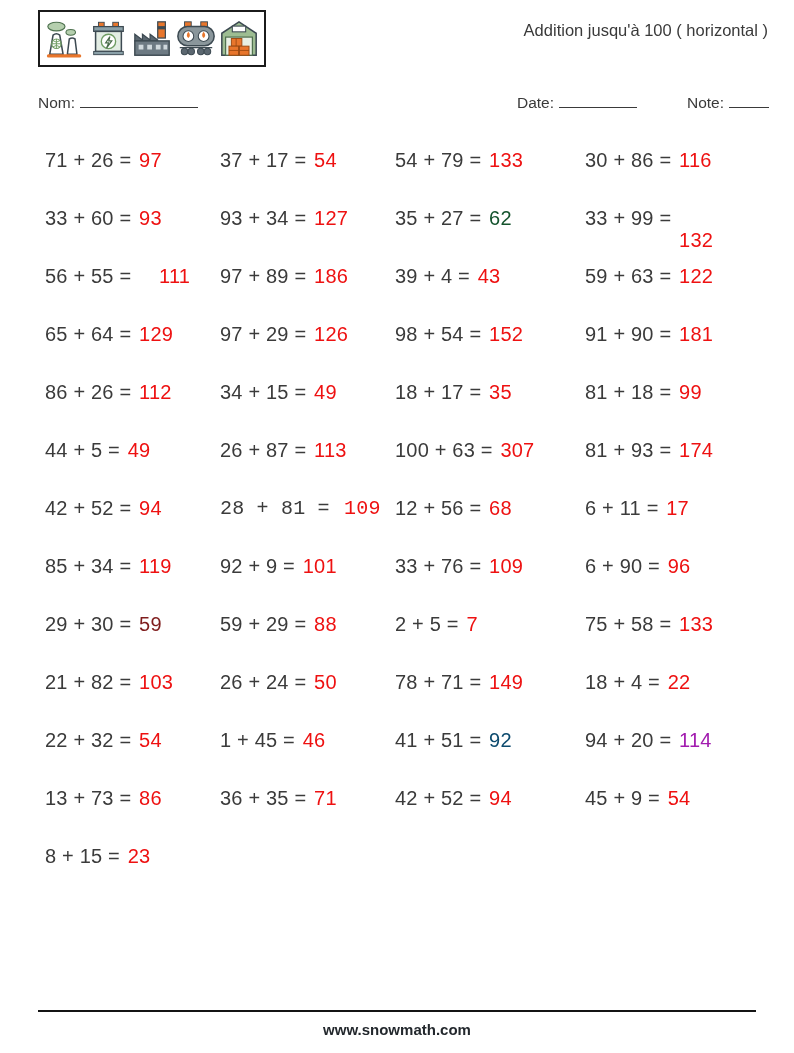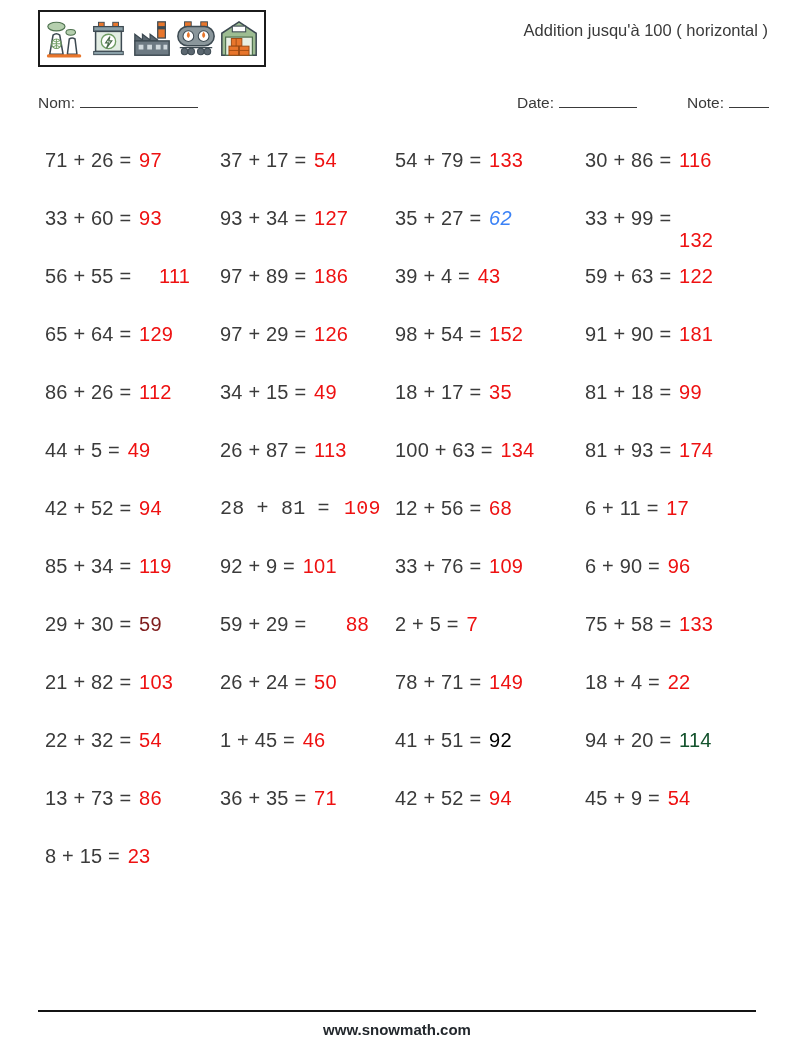--- a/index.html
+++ b/index.html
@@ -104,58 +104,58 @@
     <span>Note:</span><span class="blank note"></span>
   </div>
 
   <div class="grid">
       <div class="cell" style="color: rgb(59, 59, 59);"><span>71 + 26 = </span><span class="ans" style="color: rgb(238, 17, 17);">97</span></div>
       <div class="cell" style="color: rgb(59, 59, 59);"><span>37 + 17 = </span><span class="ans" style="color: rgb(238, 17, 17);">54</span></div>
       <div class="cell" style="color: rgb(59, 59, 59);"><span>54 + 79 = </span><span class="ans" style="color: rgb(238, 17, 17);">133</span></div>
       <div class="cell" style="color: rgb(59, 59, 59);"><span>30 + 86 = </span><span class="ans" style="color: rgb(238, 17, 17);">116</span></div>
       <div class="cell" style="color: rgb(59, 59, 59);"><span>33 + 60 = </span><span class="ans" style="color: rgb(238, 17, 17);">93</span></div>
       <div class="cell" style="color: rgb(59, 59, 59);"><span>93 + 34 = </span><span class="ans" style="color: rgb(238, 17, 17);">127</span></div>
-      <div class="cell" style="color: rgb(59, 59, 59);"><span>35 + 27 = </span><span class="ans" style="color: #3b82f6; font-style: italic;">62</span></div>
+      <div class="cell" style="color: rgb(59, 59, 59);"><span>35 + 27 = </span><span class="ans" style="color: #14532d;">62</span></div>
       <div class="cell" style="color: rgb(59, 59, 59);"><span>33 + 99 = </span><span class="ans" style="color: rgb(238, 17, 17); margin-top: 45px;">132</span></div>
       <div class="cell" style="color: rgb(59, 59, 59);"><span>56 + 55 = </span><span class="ans" style="color: rgb(238, 17, 17); margin-left: 22px;">111</span></div>
       <div class="cell" style="color: rgb(59, 59, 59);"><span>97 + 89 = </span><span class="ans" style="color: rgb(238, 17, 17);">186</span></div>
       <div class="cell" style="color: rgb(59, 59, 59);"><span>39 + 4 = </span><span class="ans" style="color: rgb(238, 17, 17);">43</span></div>
       <div class="cell" style="color: rgb(59, 59, 59);"><span>59 + 63 = </span><span class="ans" style="color: rgb(238, 17, 17);">122</span></div>
       <div class="cell" style="color: rgb(59, 59, 59);"><span>65 + 64 = </span><span class="ans" style="color: rgb(238, 17, 17);">129</span></div>
       <div class="cell" style="color: rgb(59, 59, 59);"><span>97 + 29 = </span><span class="ans" style="color: rgb(238, 17, 17);">126</span></div>
       <div class="cell" style="color: rgb(59, 59, 59);"><span>98 + 54 = </span><span class="ans" style="color: rgb(238, 17, 17);">152</span></div>
       <div class="cell" style="color: rgb(59, 59, 59);"><span>91 + 90 = </span><span class="ans" style="color: rgb(238, 17, 17);">181</span></div>
       <div class="cell" style="color: rgb(59, 59, 59);"><span>86 + 26 = </span><span class="ans" style="color: rgb(238, 17, 17);">112</span></div>
       <div class="cell" style="color: rgb(59, 59, 59);"><span>34 + 15 = </span><span class="ans" style="color: rgb(238, 17, 17);">49</span></div>
       <div class="cell" style="color: rgb(59, 59, 59);"><span>18 + 17 = </span><span class="ans" style="color: rgb(238, 17, 17);">35</span></div>
       <div class="cell" style="color: rgb(59, 59, 59);"><span>81 + 18 = </span><span class="ans" style="color: rgb(238, 17, 17);">99</span></div>
       <div class="cell" style="color: rgb(59, 59, 59);"><span>44 + 5 = </span><span class="ans" style="color: rgb(238, 17, 17);">49</span></div>
       <div class="cell" style="color: rgb(59, 59, 59);"><span>26 + 87 = </span><span class="ans" style="color: rgb(238, 17, 17);">113</span></div>
-      <div class="cell" style="color: rgb(59, 59, 59);"><span>100 + 63 = </span><span class="ans" style="color: rgb(238, 17, 17);">134</span></div>
+      <div class="cell" style="color: rgb(59, 59, 59);"><span>100 + 63 = </span><span class="ans" style="color: rgb(238, 17, 17);">307</span></div>
       <div class="cell" style="color: rgb(59, 59, 59);"><span>81 + 93 = </span><span class="ans" style="color: rgb(238, 17, 17);">174</span></div>
       <div class="cell" style="color: rgb(59, 59, 59);"><span>42 + 52 = </span><span class="ans" style="color: rgb(238, 17, 17);">94</span></div>
       <div class="cell" style="color: rgb(59, 59, 59); font-family: Liberation Mono, monospace;"><span>28 + 81 = </span><span class="ans" style="color: rgb(238, 17, 17);">109</span></div>
       <div class="cell" style="color: rgb(59, 59, 59);"><span>12 + 56 = </span><span class="ans" style="color: rgb(238, 17, 17);">68</span></div>
       <div class="cell" style="color: rgb(59, 59, 59);"><span>6 + 11 = </span><span class="ans" style="color: rgb(238, 17, 17);">17</span></div>
       <div class="cell" style="color: rgb(59, 59, 59);"><span>85 + 34 = </span><span class="ans" style="color: rgb(238, 17, 17);">119</span></div>
       <div class="cell" style="color: rgb(59, 59, 59);"><span>92 + 9 = </span><span class="ans" style="color: rgb(238, 17, 17);">101</span></div>
       <div class="cell" style="color: rgb(59, 59, 59);"><span>33 + 76 = </span><span class="ans" style="color: rgb(238, 17, 17);">109</span></div>
       <div class="cell" style="color: rgb(59, 59, 59);"><span>6 + 90 = </span><span class="ans" style="color: rgb(238, 17, 17);">96</span></div>
       <div class="cell" style="color: rgb(59, 59, 59);"><span>29 + 30 = </span><span class="ans" style="color: #7f1d1d;">59</span></div>
-      <div class="cell" style="color: rgb(59, 59, 59); gap: 32px;"><span>59 + 29 = </span><span class="ans" style="color: rgb(238, 17, 17);">88</span></div>
+      <div class="cell" style="color: rgb(59, 59, 59);"><span>59 + 29 = </span><span class="ans" style="color: rgb(238, 17, 17);">88</span></div>
       <div class="cell" style="color: rgb(59, 59, 59);"><span>2 + 5 = </span><span class="ans" style="color: rgb(238, 17, 17);">7</span></div>
       <div class="cell" style="color: rgb(59, 59, 59); text-align: center;"><span>75 + 58 = </span><span class="ans" style="color: rgb(238, 17, 17);">133</span></div>
       <div class="cell" style="color: rgb(59, 59, 59);"><span>21 + 82 = </span><span class="ans" style="color: rgb(238, 17, 17);">103</span></div>
       <div class="cell" style="color: rgb(59, 59, 59);"><span>26 + 24 = </span><span class="ans" style="color: rgb(238, 17, 17);">50</span></div>
       <div class="cell" style="color: rgb(59, 59, 59);"><span>78 + 71 = </span><span class="ans" style="color: rgb(238, 17, 17);">149</span></div>
       <div class="cell" style="color: rgb(59, 59, 59);"><span>18 + 4 = </span><span class="ans" style="color: rgb(238, 17, 17);">22</span></div>
       <div class="cell" style="color: rgb(59, 59, 59);"><span>22 + 32 = </span><span class="ans" style="color: rgb(238, 17, 17);">54</span></div>
       <div class="cell" style="color: rgb(59, 59, 59);"><span>1 + 45 = </span><span class="ans" style="color: rgb(238, 17, 17);">46</span></div>
-      <div class="cell" style="color: rgb(59, 59, 59);"><span>41 + 51 = </span><span class="ans" style="color: #000000;">92</span></div>
-      <div class="cell" style="color: rgb(59, 59, 59);"><span>94 + 20 = </span><span class="ans" style="color: #14532d;">114</span></div>
+      <div class="cell" style="color: rgb(59, 59, 59);"><span>41 + 51 = </span><span class="ans" style="color: #0c4a6e;">92</span></div>
+      <div class="cell" style="color: rgb(59, 59, 59);"><span>94 + 20 = </span><span class="ans" style="color: #a21caf;">114</span></div>
       <div class="cell" style="color: rgb(59, 59, 59);"><span>13 + 73 = </span><span class="ans" style="color: rgb(238, 17, 17);">86</span></div>
       <div class="cell" style="color: rgb(59, 59, 59);"><span>36 + 35 = </span><span class="ans" style="color: rgb(238, 17, 17);">71</span></div>
       <div class="cell" style="color: rgb(59, 59, 59);"><span>42 + 52 = </span><span class="ans" style="color: rgb(238, 17, 17);">94</span></div>
       <div class="cell" style="color: rgb(59, 59, 59);"><span>45 + 9 = </span><span class="ans" style="color: rgb(238, 17, 17);">54</span></div>
       <div class="cell" style="color: rgb(59, 59, 59);"><span>8 + 15 = </span><span class="ans" style="color: rgb(238, 17, 17);">23</span></div>
     </div>
 
   <div class="footer-rule"></div>
   <div class="footer-url">www.snowmath.com</div>
 

